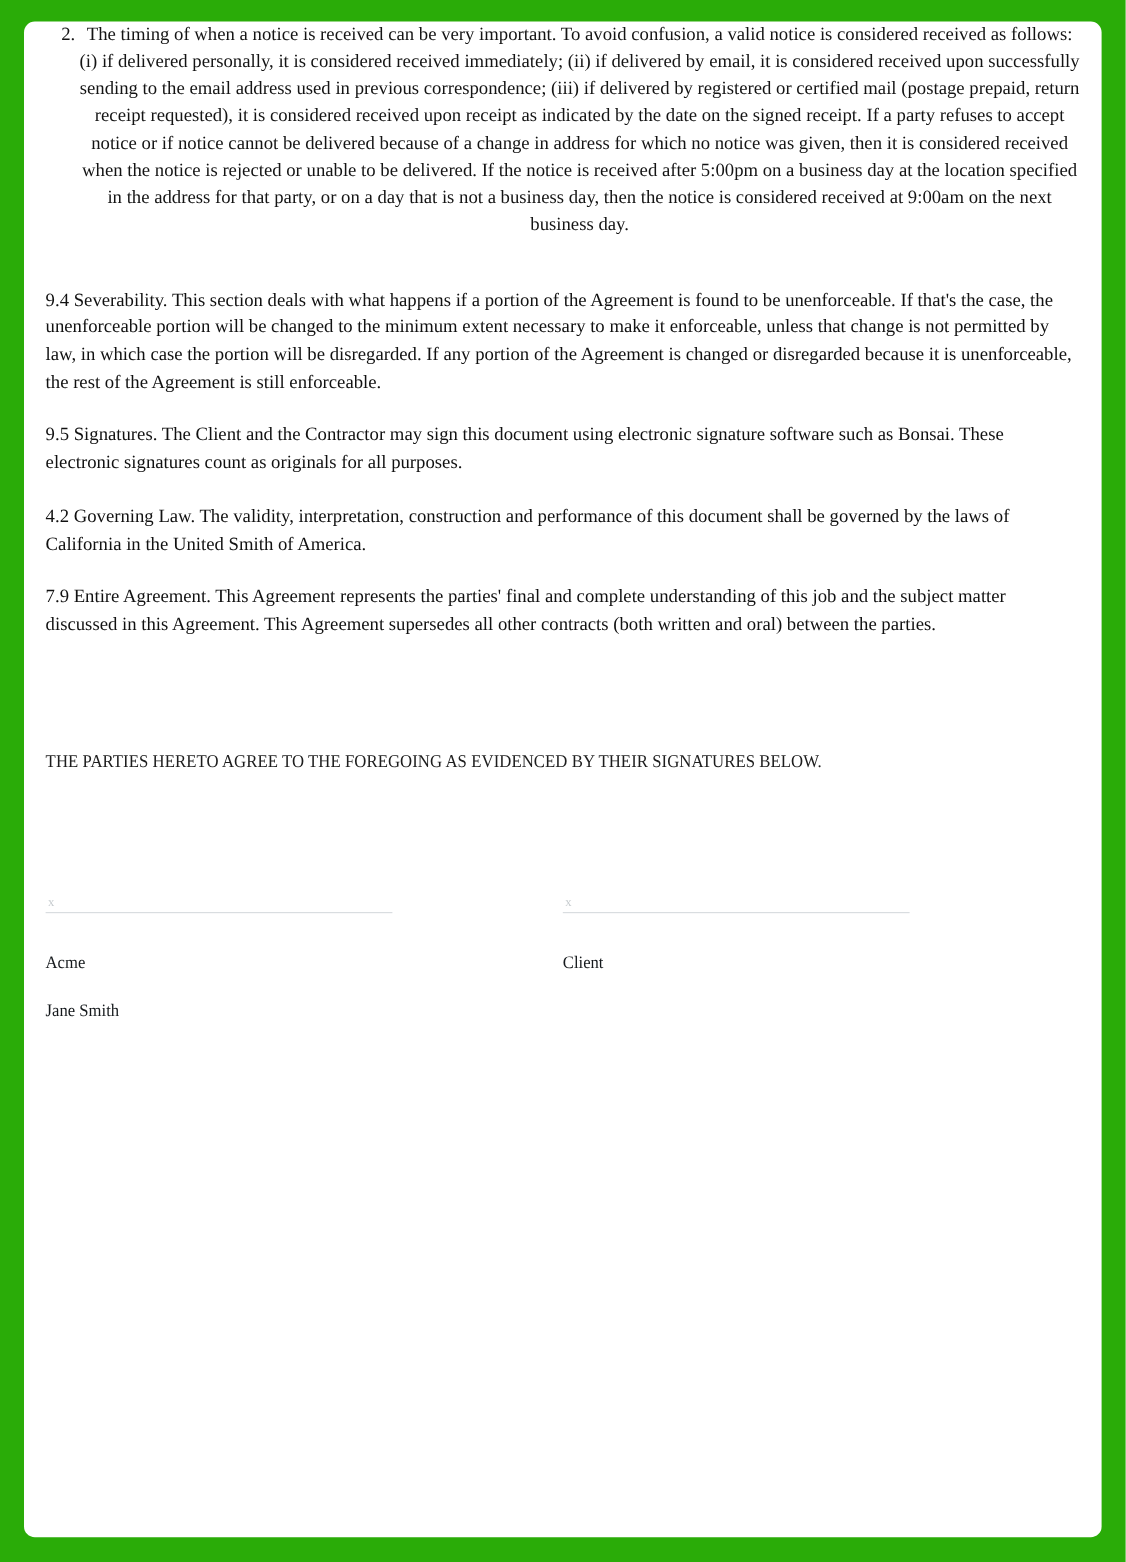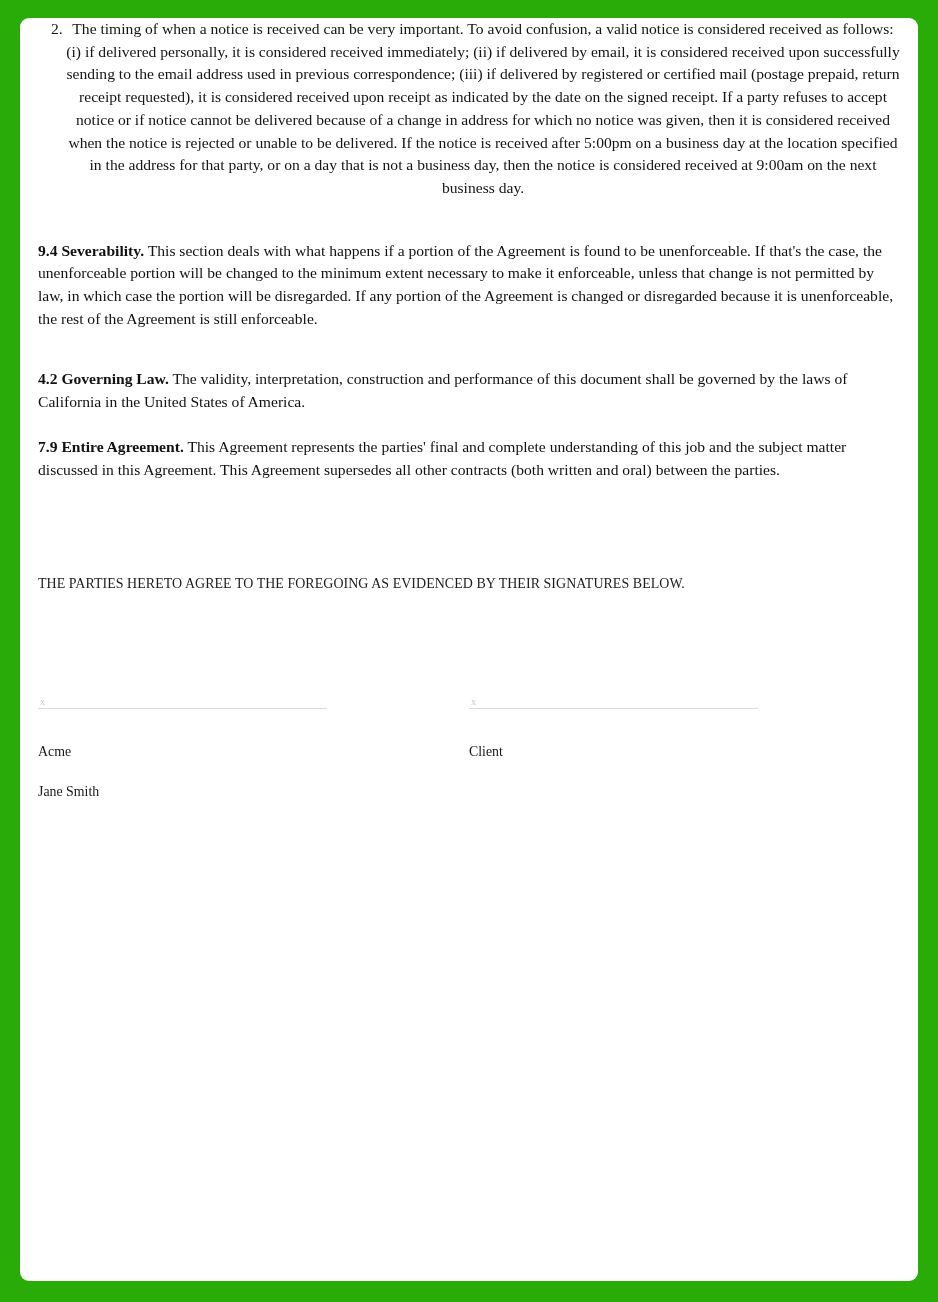--- a/index.html
+++ b/index.html
@@ -61,21 +61,21 @@
 
   
   .section-para {
     margin: 0 0 6px 0;
     font-size: 15.6px;
     line-height: 22.7px;
     color: #111111;
     text-align: left;
   }
   .section-num {
-    font-weight: bold;
+    font-weight: normal;
   }
 
   .spacer-lg {
     height: 88px;
   }
 
   
   .parties-line {
     font-family: "Liberation Serif", "DejaVu Serif", serif;
     font-size: 15px;
@@ -146,25 +146,28 @@
     </ul>
 
     <div style="height:40px"></div>
 
     <p class="section-para">
       <span class="section-num">9.4 Severability.</span><span> </span><span>This section deals with what happens if a portion of the Agreement is found to be unenforceable. If that's the case, the unenforceable portion will be changed to the minimum extent necessary to make it enforceable, unless that change is not permitted by law, in which case the portion will be disregarded. If any portion of the Agreement is changed or disregarded because it is unenforceable, the rest of the Agreement is still enforceable.</span>
     </p>
 
     <div style="height:16px"></div>
 
+    <p class="section-para">
+      <span class="section-num">9.5 Signatures.</span><span> </span><span>The Client and the Contractor may sign this document using electronic signature software such as Bonsai. These electronic signatures count as originals for all purposes.</span>
+    </p>
 
     <div style="height:16px"></div>
 
     <p class="section-para">
-      <span class="section-num">4.2 Governing Law.</span><span> </span><span>The validity, interpretation, construction and performance of this document shall be governed by the laws of California in the United States of America.</span>
+      <span class="section-num">4.2 Governing Law.</span><span> </span><span>The validity, interpretation, construction and performance of this document shall be governed by the laws of California in the United Smith of America.</span>
     </p>
 
     <div style="height:16px"></div>
 
     <p class="section-para">
       <span class="section-num">7.9 Entire Agreement.</span><span> </span><span>This Agreement represents the parties' final and complete understanding of this job and the subject matter discussed in this Agreement. This Agreement supersedes all other contracts (both written and oral) between the parties.</span>
     </p>
 
     <div class="spacer-lg"></div>
 

